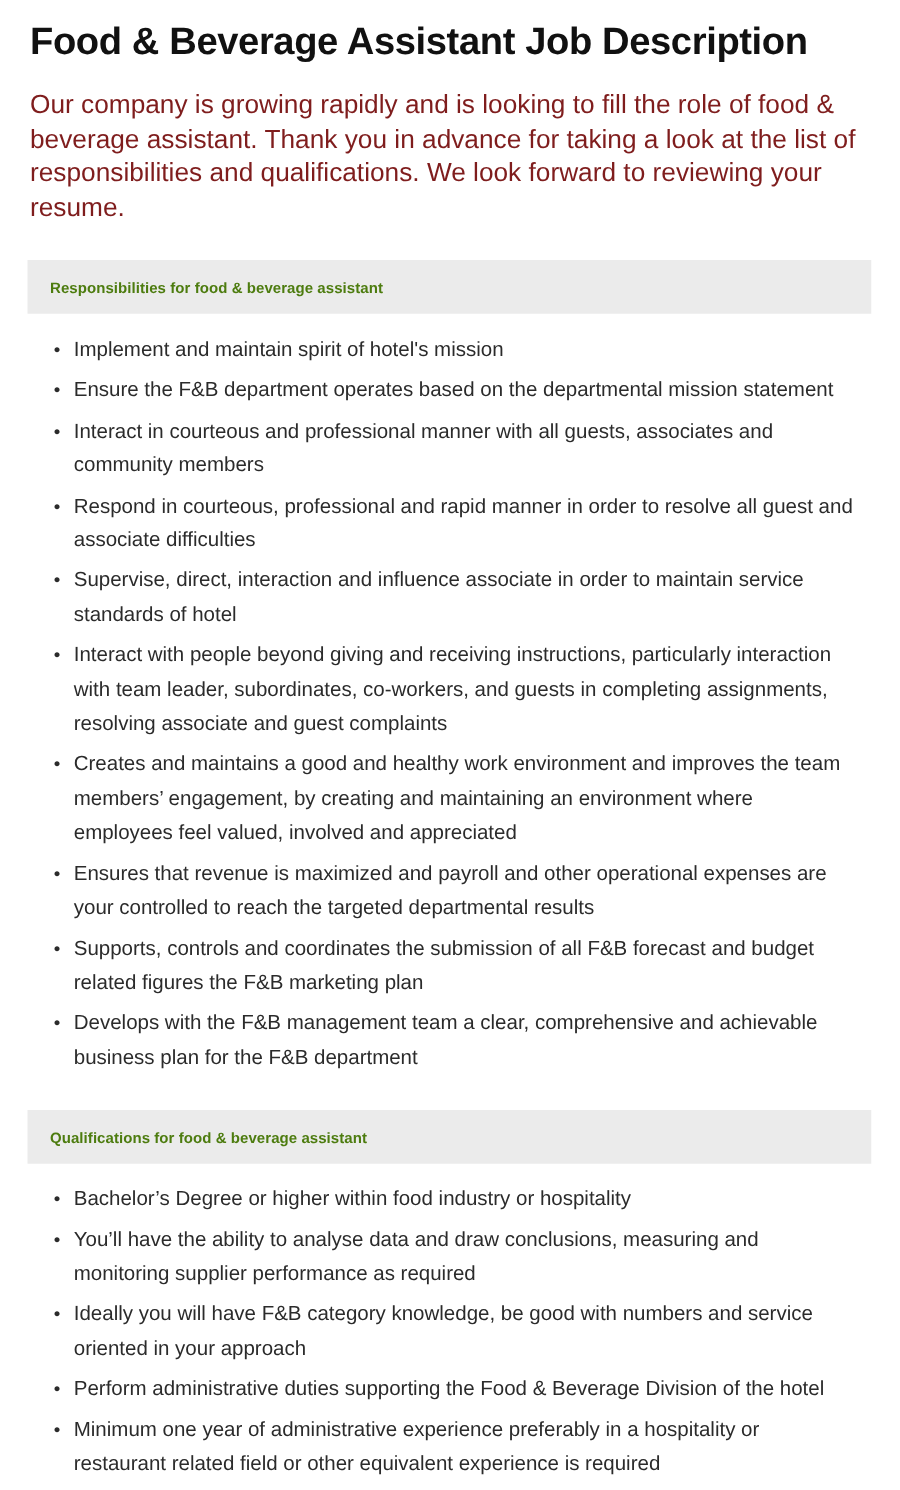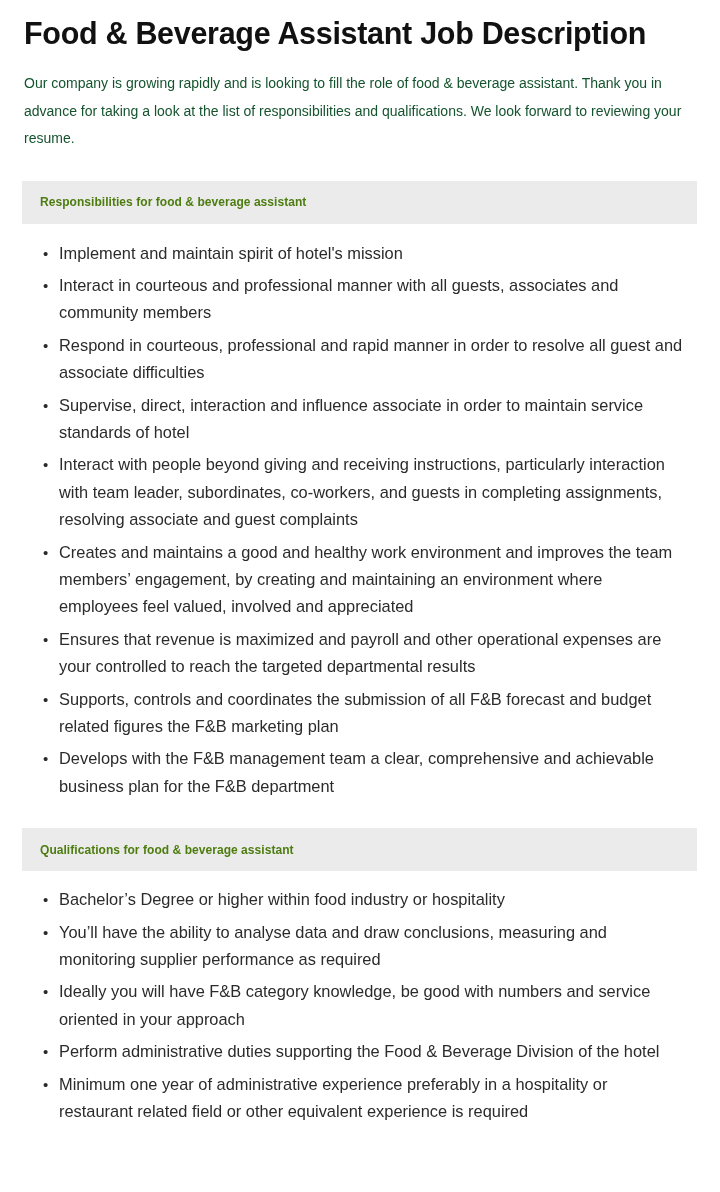--- a/index.html
+++ b/index.html
@@ -32,23 +32,23 @@
     font-weight: 700;
     letter-spacing: -0.3px;
     color: #111111;
     white-space: nowrap;
   }
 
   
   .intro {
     margin: 16px 0 0 0;
     padding: 0 24px 0 24px;
-    font-size: 14px;
+    font-size: 21px;
     line-height: 27.5px;
-    color: #14532d;
+    color: #7f1d1d;
     font-weight: 400;
   }
 
   
   .section-bar {
     margin: 28px 23px 0 22px;
     background: #ebebeb;
     height: 43px;
     display: flex;
     align-items: center;
@@ -98,20 +98,21 @@
   <h1 class="doc-title">Food &amp; Beverage Assistant Job Description</h1>
 
   <p class="intro">Our company is growing rapidly and is looking to fill the role of food &amp; beverage assistant. Thank you in advance for taking a look at the list of responsibilities and qualifications. We look forward to reviewing your resume.</p>
 
   <div class="section-bar">
     <span class="section-title">Responsibilities for food &amp; beverage assistant</span>
   </div>
 
   <ul class="bullet-list responsibilities">
     <li>Implement and maintain spirit of hotel's mission</li>
+    <li>Ensure the F&amp;B department operates based on the departmental mission statement</li>
     <li>Interact in courteous and professional manner with all guests, associates and community members</li>
     <li>Respond in courteous, professional and rapid manner in order to resolve all guest and associate difficulties</li>
     <li>Supervise, direct, interaction and influence associate in order to maintain service standards of hotel</li>
     <li>Interact with people beyond giving and receiving instructions, particularly interaction with team leader, subordinates, co-workers, and guests in completing assignments, resolving associate and guest complaints</li>
     <li>Creates and maintains a good and healthy work environment and improves the team members’ engagement, by creating and maintaining an environment where employees feel valued, involved and appreciated</li>
     <li>Ensures that revenue is maximized and payroll and other operational expenses are your controlled to reach the targeted departmental results</li>
     <li>Supports, controls and coordinates the submission of all F&amp;B forecast and budget related figures the F&amp;B marketing plan</li>
     <li>Develops with the F&amp;B management team a clear, comprehensive and achievable business plan for the F&amp;B department</li>
   </ul>
 

